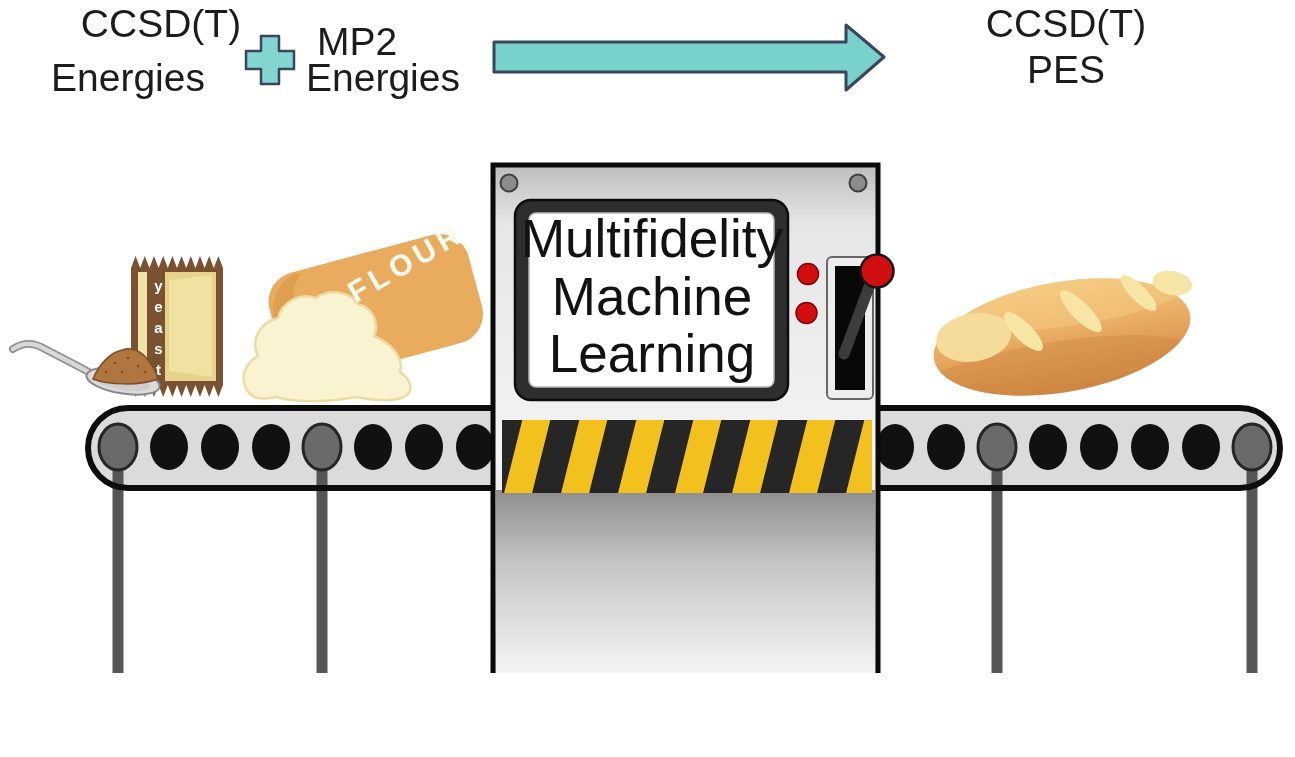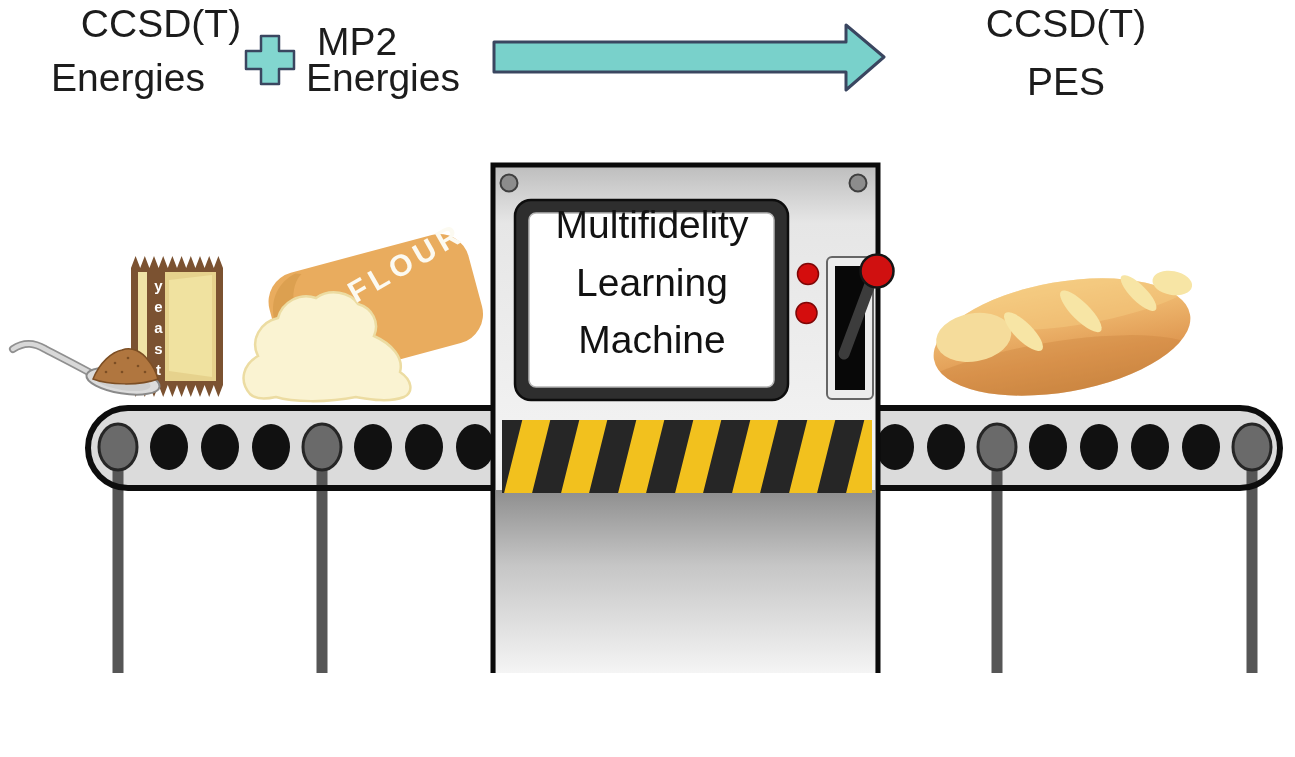--- a/index.html
+++ b/index.html
@@ -6,22 +6,22 @@
   .stage{
     position:relative;width:1295px;height:673px;background:#ffffff;overflow:hidden;
     font-family:"Liberation Sans", sans-serif;
   }
   .stage svg{position:absolute;left:0;top:0;}
   .hline{
     position:absolute;transform:translateX(-50%);white-space:nowrap;
     font-size:39px;color:#1c1c1c;line-height:46px;
   }
   .screen-text{
-    position:absolute;left:516px;top:196px;width:272px;text-align:center;
-    font-size:39px;line-height:57.5px;color:#121212;
+    position:absolute;left:516px;top:210px;width:272px;text-align:center;
+    font-size:53px;line-height:57.5px;color:#121212;
   }
   .yeast-label{
     position:absolute;left:145px;top:274px;width:22px;height:110px;
     writing-mode:vertical-rl;text-orientation:upright;
     font-size:15px;font-weight:bold;letter-spacing:4px;color:#ffffff;text-align:center;
   }
   .flour-label{
     position:absolute;left:342px;top:280px;
     font-size:30px;font-weight:bold;letter-spacing:5px;color:#FCFAF1;
     transform:rotate(-30deg);transform-origin:0 0;white-space:nowrap;
@@ -175,24 +175,24 @@
       <circle cx="877" cy="271" r="16.5" fill="#D01010" stroke="#151515" stroke-width="2.5"></circle>
     </g>
   </g>
 </svg>
 
 <div class="hline" style="left:161px;top:1px">CCSD(T)</div>
 <div class="hline" style="left:128px;top:55px">Energies</div>
 <div class="hline" style="left:357px;top:19px">MP2</div>
 <div class="hline" style="left:383px;top:55px">Energies</div>
 <div class="hline" style="left:1066px;top:1px">CCSD(T)</div>
-<div class="hline" style="left:1066px;top:59px">PES</div>
+<div class="hline" style="left:1066px;top:47px">PES</div>
 
 <div class="screen-text">
   <div>Multifidelity</div>
+  <div>Machine</div>
   <div>Learning</div>
-  <div>Machine</div>
 </div>
 
 <div class="yeast-label">yeast</div>
 <div class="flour-label">FLOUR</div>
 
 </div>
 
 </body></html>

